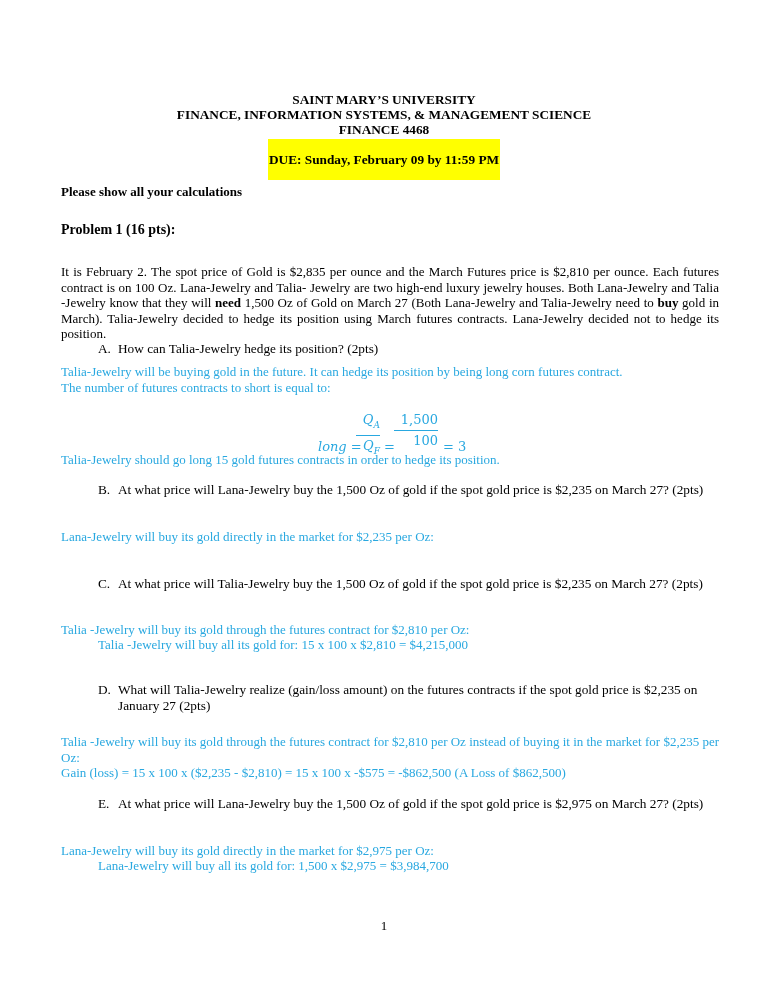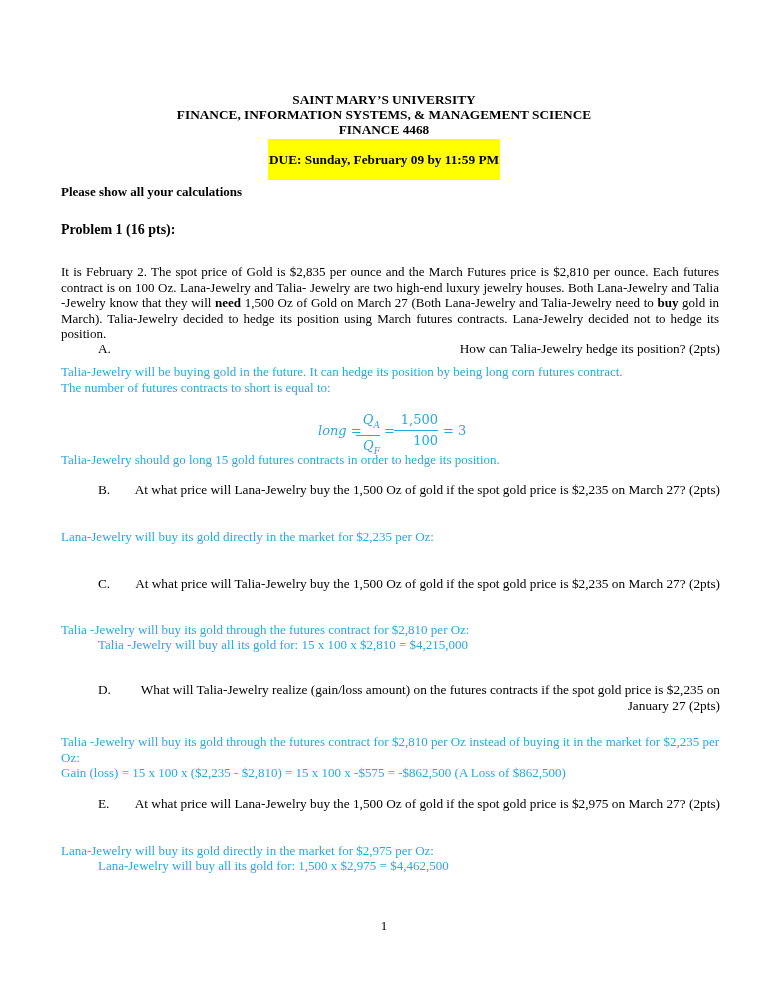--- a/index.html
+++ b/index.html
@@ -9,24 +9,24 @@
     .hdr { position: absolute; left: 0; width: 768px; text-align: center;
            font-weight: bold; font-size: 13.3px; line-height: 15px; }
     .hl { background: #ffff00; padding: 13px 1px; }
     .t { position: absolute; font-size: 13px; line-height: 15.5px; white-space: nowrap; }
     .b { font-weight: bold; }
     .blue { color: #29a8e0; }
     .just { white-space: normal; text-align: justify; text-align-last: left; width: 658px; }
     .h2 { position: absolute; left: 61px; top: 222px; font-weight: bold; font-size: 14px; }
     .q { position: absolute; left: 98px; font-size: 13.3px; line-height: 15.5px; }
     .q .lbl { position: absolute; left: 0; }
-    .q .txt { position: absolute; left: 20px; width: 602px; white-space: normal; text-align: right; }
+    .q .txt { position: absolute; left: 20px; width: 602px; white-space: normal; }
     .formula { position: absolute; left: 0; width: 768px; top: 412px; height: 44px;
                font-family: "DejaVu Serif", serif; color: #29a8e0; font-size: 13px; }
-    .fx { position: absolute; }
+    .fx { position: absolute; margin-top: 16px; }
     .frac { position: absolute; text-align: right; }
     .frac .num, .frac .den { display: block; line-height: 16px; }
     .frac .bar { display: block; height: 1px; background: #29a8e0; margin: 2px 0; }
     .ital { font-style: italic; }
     sub { font-size: 9px; }
     .pnum { position: absolute; left: 0; width: 768px; text-align: center; top: 918px; font-size: 13px; }
   </style>
 </head>
 <body>
 
@@ -86,16 +86,16 @@
     <span class="txt">What will Talia-Jewelry realize (gain/loss amount) on the futures contracts if the spot gold price is $2,235 on January 27 (2pts)</span>
   </div>
   <div class="t blue just" style="left:61px; top:734px">Talia -Jewelry will buy its gold through the futures contract for $2,810 per Oz instead of buying it in the market for $2,235 per Oz:</div>
   <div class="t blue" style="left:61px; top:765px">Gain (loss) = 15 x 100 x ($2,235 - $2,810) = 15 x 100 x -$575 = -$862,500 (A Loss of $862,500)</div>
 
   <div class="q" style="top:796px; width:640px; height:32px">
     <span class="lbl">E.</span>
     <span class="txt">At what price will Lana-Jewelry buy the 1,500 Oz of gold if the spot gold price is $2,975 on March 27? (2pts)</span>
   </div>
   <div class="t blue" style="left:61px; top:843px">Lana-Jewelry will buy its gold directly in the market for $2,975 per Oz:</div>
-  <div class="t blue" style="left:98px; top:858px">Lana-Jewelry will buy all its gold for: 1,500 x $2,975 = $4,462,500</div>
+  <div class="t blue" style="left:98px; top:858px">Lana-Jewelry will buy all its gold for: 1,500 x $2,975 = $3,984,700</div>
 
   <div class="pnum">1</div>
 </div>
 
 </body></html>

